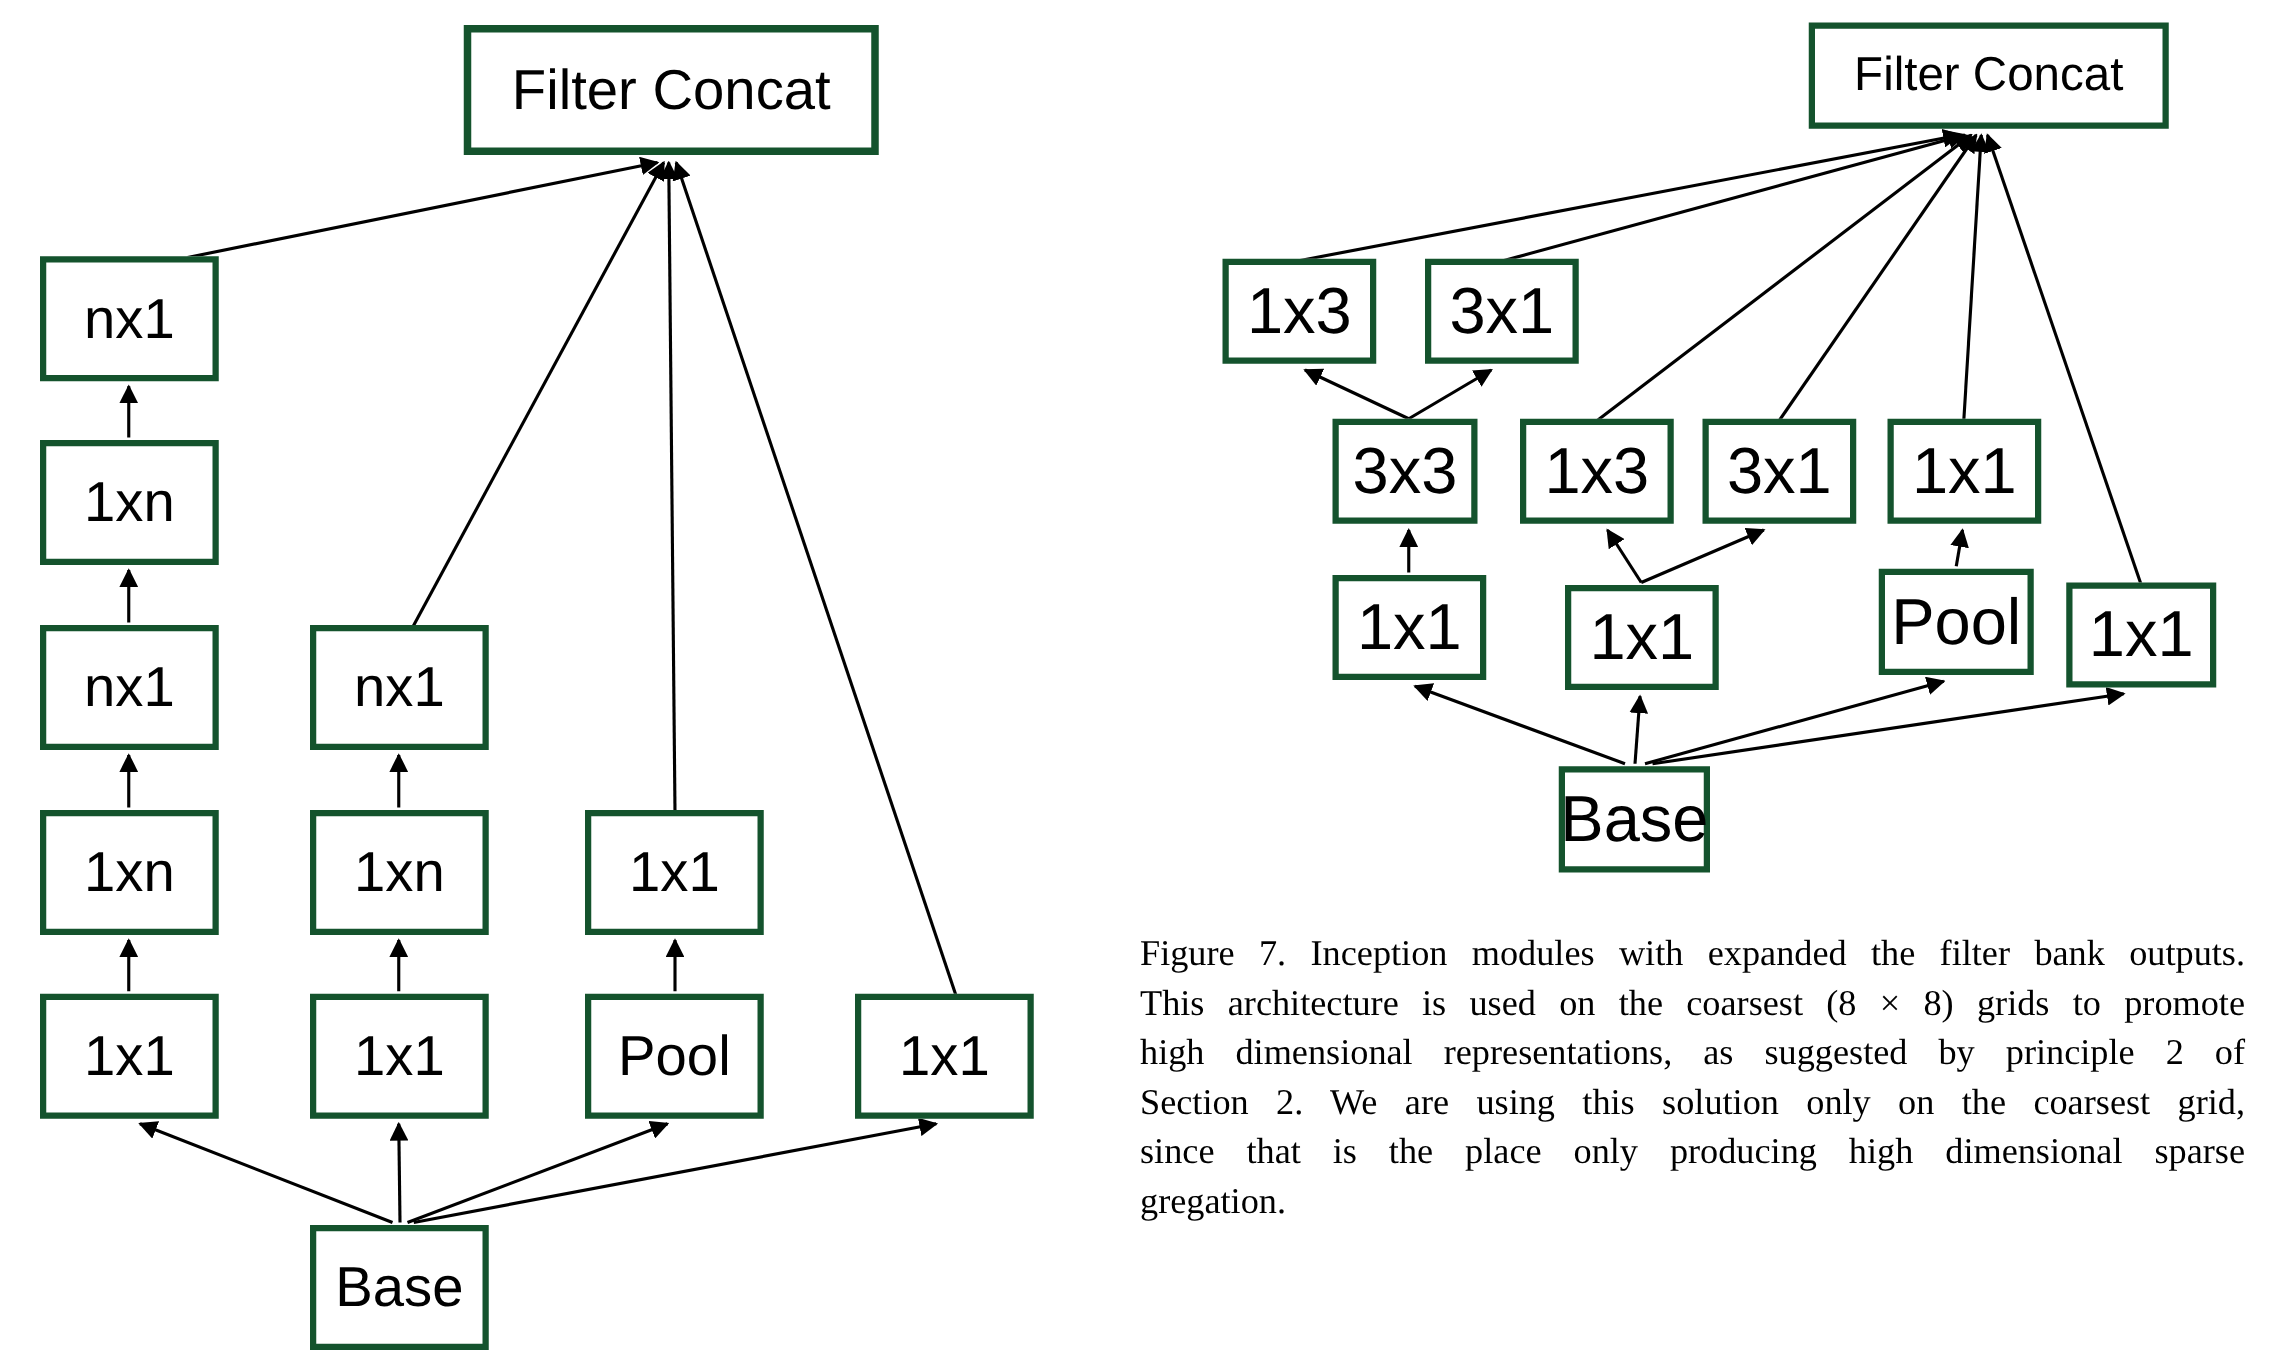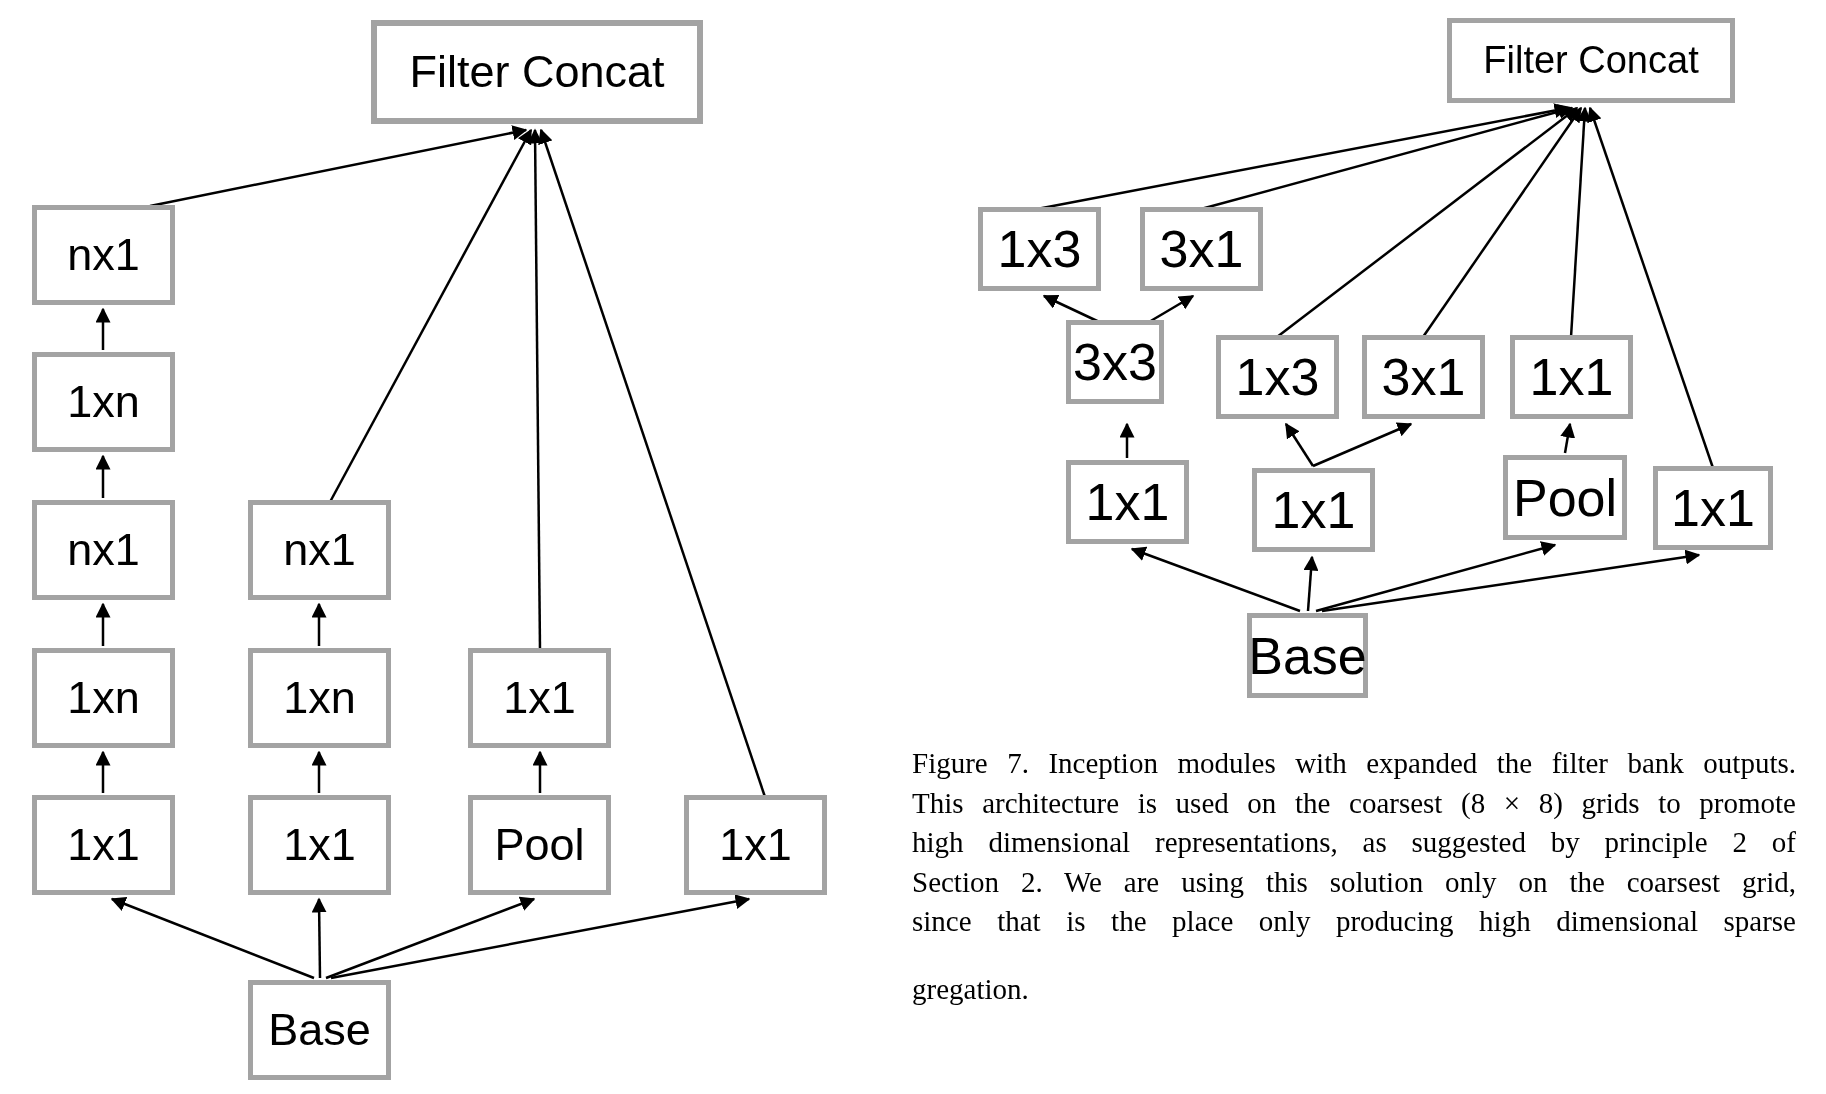--- a/index.html
+++ b/index.html
@@ -14,21 +14,21 @@
   #arrows {
     position: absolute;
     left: 0; top: 0;
     width: 1826px; height: 1094px;
   }
   #arrows line { stroke: #000000; stroke-width: 2.5; }
   .node {
     position: absolute;
     box-sizing: border-box;
     background: #ffffff;
-    border: 5px solid #a3a3a3;
+    border: 5px solid #14532d;
     display: flex;
     align-items: center;
     justify-content: center;
     color: #000000;
     white-space: nowrap;
   }
   .node.concat-l { border-width: 6px; font-size: 45px; }
   .node.concat-r { font-size: 38px; }
   .node.lbox { font-size: 45px; }
   .node.rbox { font-size: 52px; }
@@ -36,21 +36,21 @@
     position: absolute;
     left: 912px;
     top: 744px;
     width: 884px;
     font-family: "Liberation Serif", serif;
     font-size: 29px;
     line-height: 39.6px;
     color: #000000;
   }
   #caption .cap-line { text-align: justify; text-align-last: justify; }
-  #caption .cap-line.last { text-align-last: left; margin-top: 28px; }
+  #caption .cap-line.last { text-align-last: left; }
 </style>
 </head>
 <body>
 
 <div id="page">
 
   <svg id="arrows" viewBox="0 0 1826 1094">
     <defs>
       <marker id="ah" viewBox="0 0 10 10" refX="9" refY="5" markerWidth="6" markerHeight="6" orient="auto">
         <path d="M0,0 L10,5 L0,10 z" fill="#000000"></path>
@@ -113,21 +113,21 @@
 
   <div class="node lbox" style="left:684px; top:795px; width:143px; height:100px;">1x1</div>
 
   <div class="node lbox" style="left:248px; top:980px; width:143px; height:100px;">Base</div>
 
   <div class="node concat-r" style="left:1447px; top:18px; width:288px; height:85px;">Filter Concat</div>
 
   <div class="node rbox" style="left:978px;  top:207px; width:123px; height:84px;">1x3</div>
   <div class="node rbox" style="left:1140px; top:207px; width:123px; height:84px;">3x1</div>
 
-  <div class="node rbox" style="left:1066px; top:320px; width:98px; height:84px;">3x3</div>
+  <div class="node rbox" style="left:1066px; top:335px; width:116px; height:84px;">3x3</div>
   <div class="node rbox" style="left:1216px; top:335px; width:123px; height:84px;">1x3</div>
   <div class="node rbox" style="left:1362px; top:335px; width:123px; height:84px;">3x1</div>
   <div class="node rbox" style="left:1510px; top:335px; width:123px; height:84px;">1x1</div>
 
   <div class="node rbox" style="left:1066px; top:460px; width:123px; height:84px;">1x1</div>
   <div class="node rbox" style="left:1252px; top:468px; width:123px; height:84px;">1x1</div>
   <div class="node rbox" style="left:1503px; top:455px; width:124px; height:85px;">Pool</div>
   <div class="node rbox" style="left:1653px; top:466px; width:120px; height:84px;">1x1</div>
 
   <div class="node rbox" style="left:1247px; top:613px; width:121px; height:85px;">Base</div>

